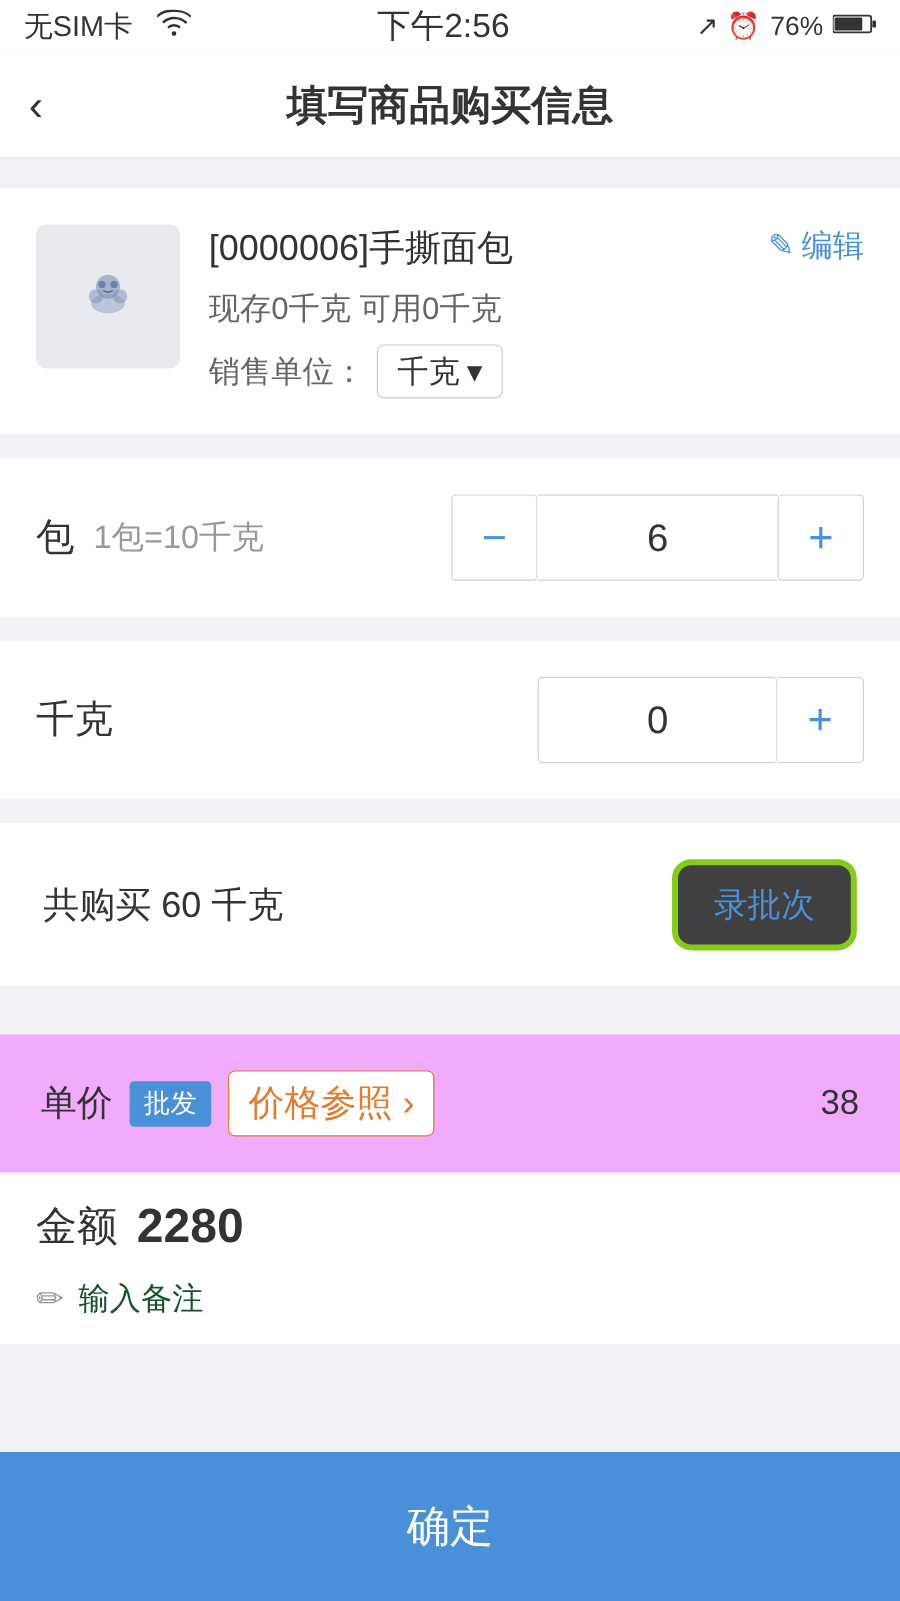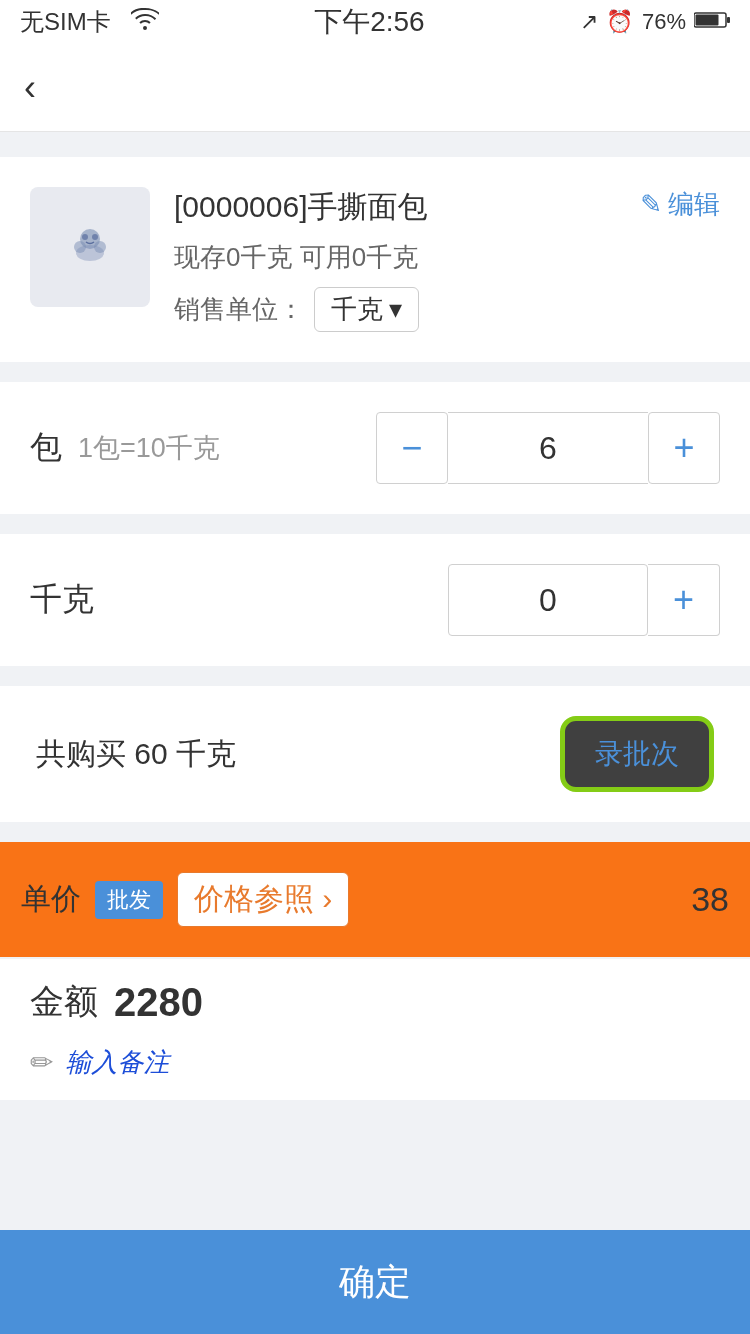--- a/index.html
+++ b/index.html
@@ -179,22 +179,23 @@
       border-radius: 16px;
       padding: 14px 30px;
       font-size: 28px;
       color: #4a90d9;
       background: #404040;
       cursor: pointer;
     }
 
     
     .price-section {
-      background: #f97316;
-      padding: 30px 21px;
+      background: #f0abfc;
+      padding: 30px 34px;
+      margin-top: 20px;
       display: flex;
       align-items: center;
       justify-content: space-between;
     }
     .price-left {
       display: flex;
       align-items: center;
       gap: 14px;
     }
     .price-label { font-size: 30px; color: #333; }
@@ -211,21 +212,21 @@
       padding: 6px 16px;
       font-size: 30px;
       color: #e87a2d;
       background: #fff;
       display: flex;
       align-items: center;
       gap: 6px;
       cursor: pointer;
     }
     .price-value {
-      font-size: 34px;
+      font-size: 29px;
       color: #333;
       font-weight: 500;
     }
 
     
     .amount-section {
       background: #fff;
       padding: 20px 30px 20px;
       margin-top: 2px;
     }
@@ -251,21 +252,21 @@
       flex: 1;
       height: 400px;
     }
 
     
     .confirm-bar {
       position: fixed;
       bottom: 0;
       left: 0;
       width: 750px;
-      height: 104px;
+      height: 124px;
       background: #4a90d9;
       display: flex;
       align-items: center;
       justify-content: center;
       cursor: pointer;
     }
     .confirm-btn-text {
       font-size: 36px;
       color: #fff;
       font-weight: 500;
@@ -293,20 +294,21 @@
         <rect x="0" y="2" width="32" height="14" rx="2" ry="2" fill="none" stroke="#333" stroke-width="1.5"></rect>
         <rect x="33" y="6" width="3" height="6" rx="1" fill="#333"></rect>
         <rect x="1.5" y="3.5" width="23" height="11" rx="1" fill="#333"></rect>
       </svg>
     </span>
   </div>
 </div>
 
 <div class="header">
   <span class="header-back">‹</span>
+  <span class="header-title">填写商品购买信息</span>
 </div>
 
 <div class="product-card">
   <div class="product-image">
     <svg viewBox="0 0 60 60" fill="none" xmlns="http://www.w3.org/2000/svg">
       <circle cx="30" cy="22" r="10" fill="#7a8db3" opacity="0.6"></circle>
       <circle cx="20" cy="30" r="6" fill="#7a8db3" opacity="0.5"></circle>
       <circle cx="40" cy="30" r="6" fill="#7a8db3" opacity="0.5"></circle>
       <ellipse cx="30" cy="36" rx="14" ry="8" fill="#7a8db3" opacity="0.4"></ellipse>
       <circle cx="25" cy="20" r="3" fill="#5a6e9e" opacity="0.7"></circle>
@@ -389,21 +391,21 @@
   <span class="price-value">38</span>
 </div>
 
 <div class="amount-section">
   <div class="amount-row">
     <span class="amount-label">金额</span>
     <span class="amount-value">2280</span>
   </div>
   <div class="note-row">
     <span style="font-size:28px; color:#999;">✏</span>
-    <span style="color:#1d4ed8;font-style:italic;">输入备注</span>
+    <span style="color:#14532d;">输入备注</span>
   </div>
 </div>
 
 <div class="main-spacer"></div>
 
 <div class="confirm-bar">
   <span class="confirm-btn-text">确定</span>
 </div>
 
 </body></html>

